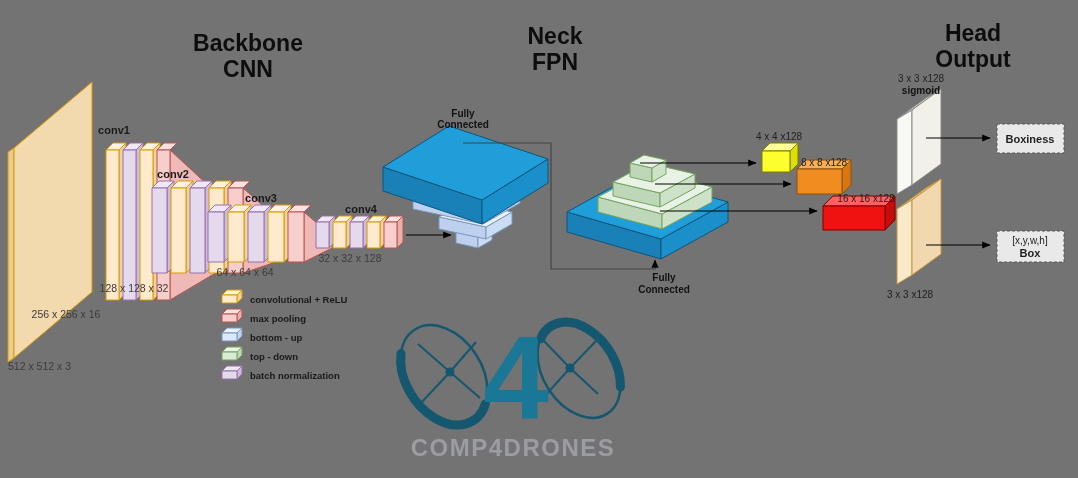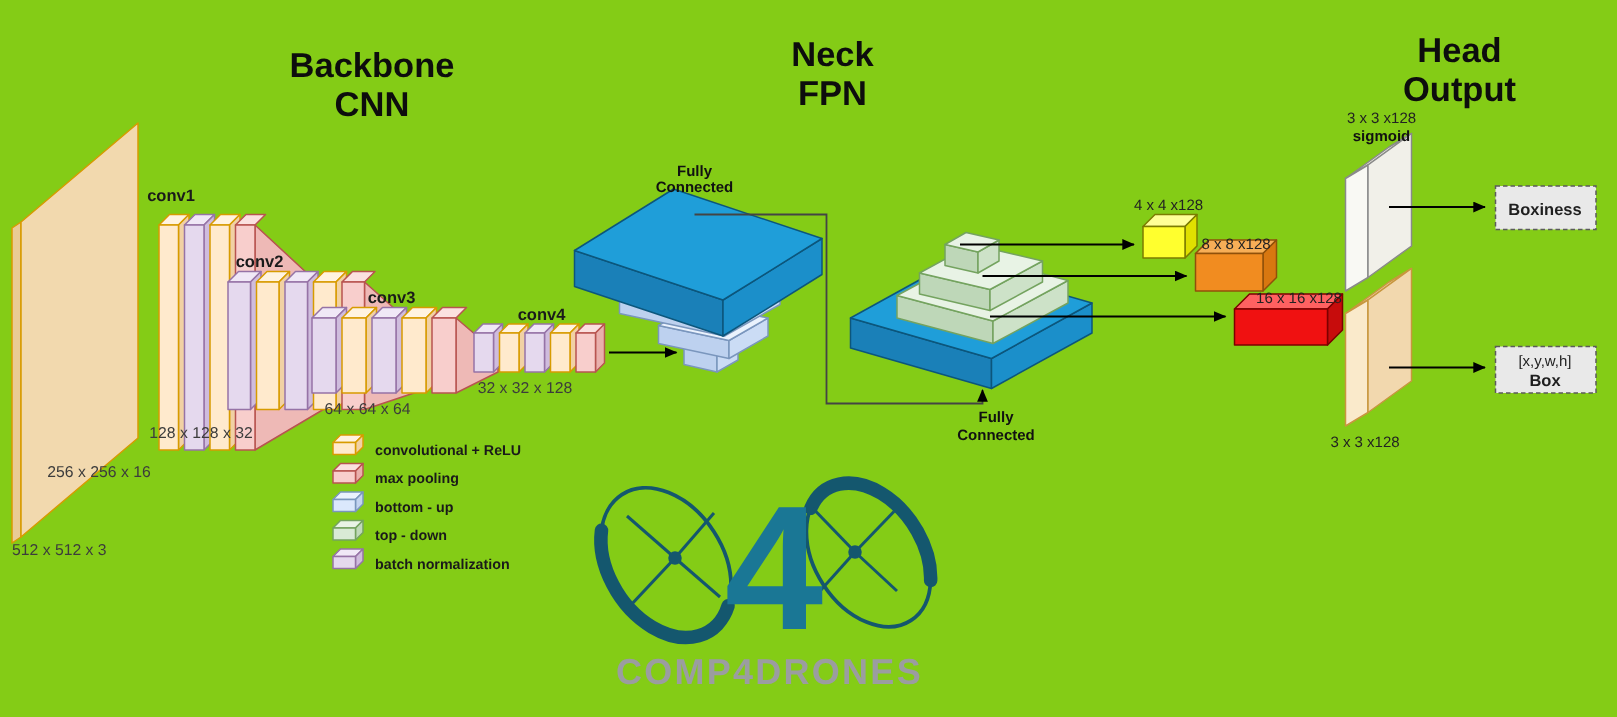--- a/index.html
+++ b/index.html
@@ -1,16 +1,16 @@
 <!DOCTYPE html>
 <html><head>
 <meta charset="utf-8">
 <style>
   html,body{margin:0;padding:0;background:#fff;}
-  .stage{position:relative;width:1078px;height:478px;background:#84cc16;overflow:hidden;
+  .stage{position:relative;width:1078px;height:478px;background:#737373;overflow:hidden;
          font-family:"Liberation Sans",sans-serif;}
   svg{position:absolute;left:0;top:0;}
   svg text{font-family:"Liberation Sans",sans-serif;}
   .t-title{font-size:23px;font-weight:bold;fill:#0d0d0d;text-anchor:middle;}
   .t-conv{font-size:11px;font-weight:bold;fill:#1a1a1a;text-anchor:middle;}
   .t-dim{font-size:10.5px;fill:#3c3c3c;text-anchor:middle;}
   .t-dim-left{font-size:10.5px;fill:#3c3c3c;text-anchor:start;}
   .t-fc{font-size:10px;font-weight:bold;fill:#111;text-anchor:middle;}
   .t-size{font-size:10px;fill:#222;text-anchor:middle;}
   .t-sig{font-size:10px;font-weight:bold;fill:#111;text-anchor:middle;}

